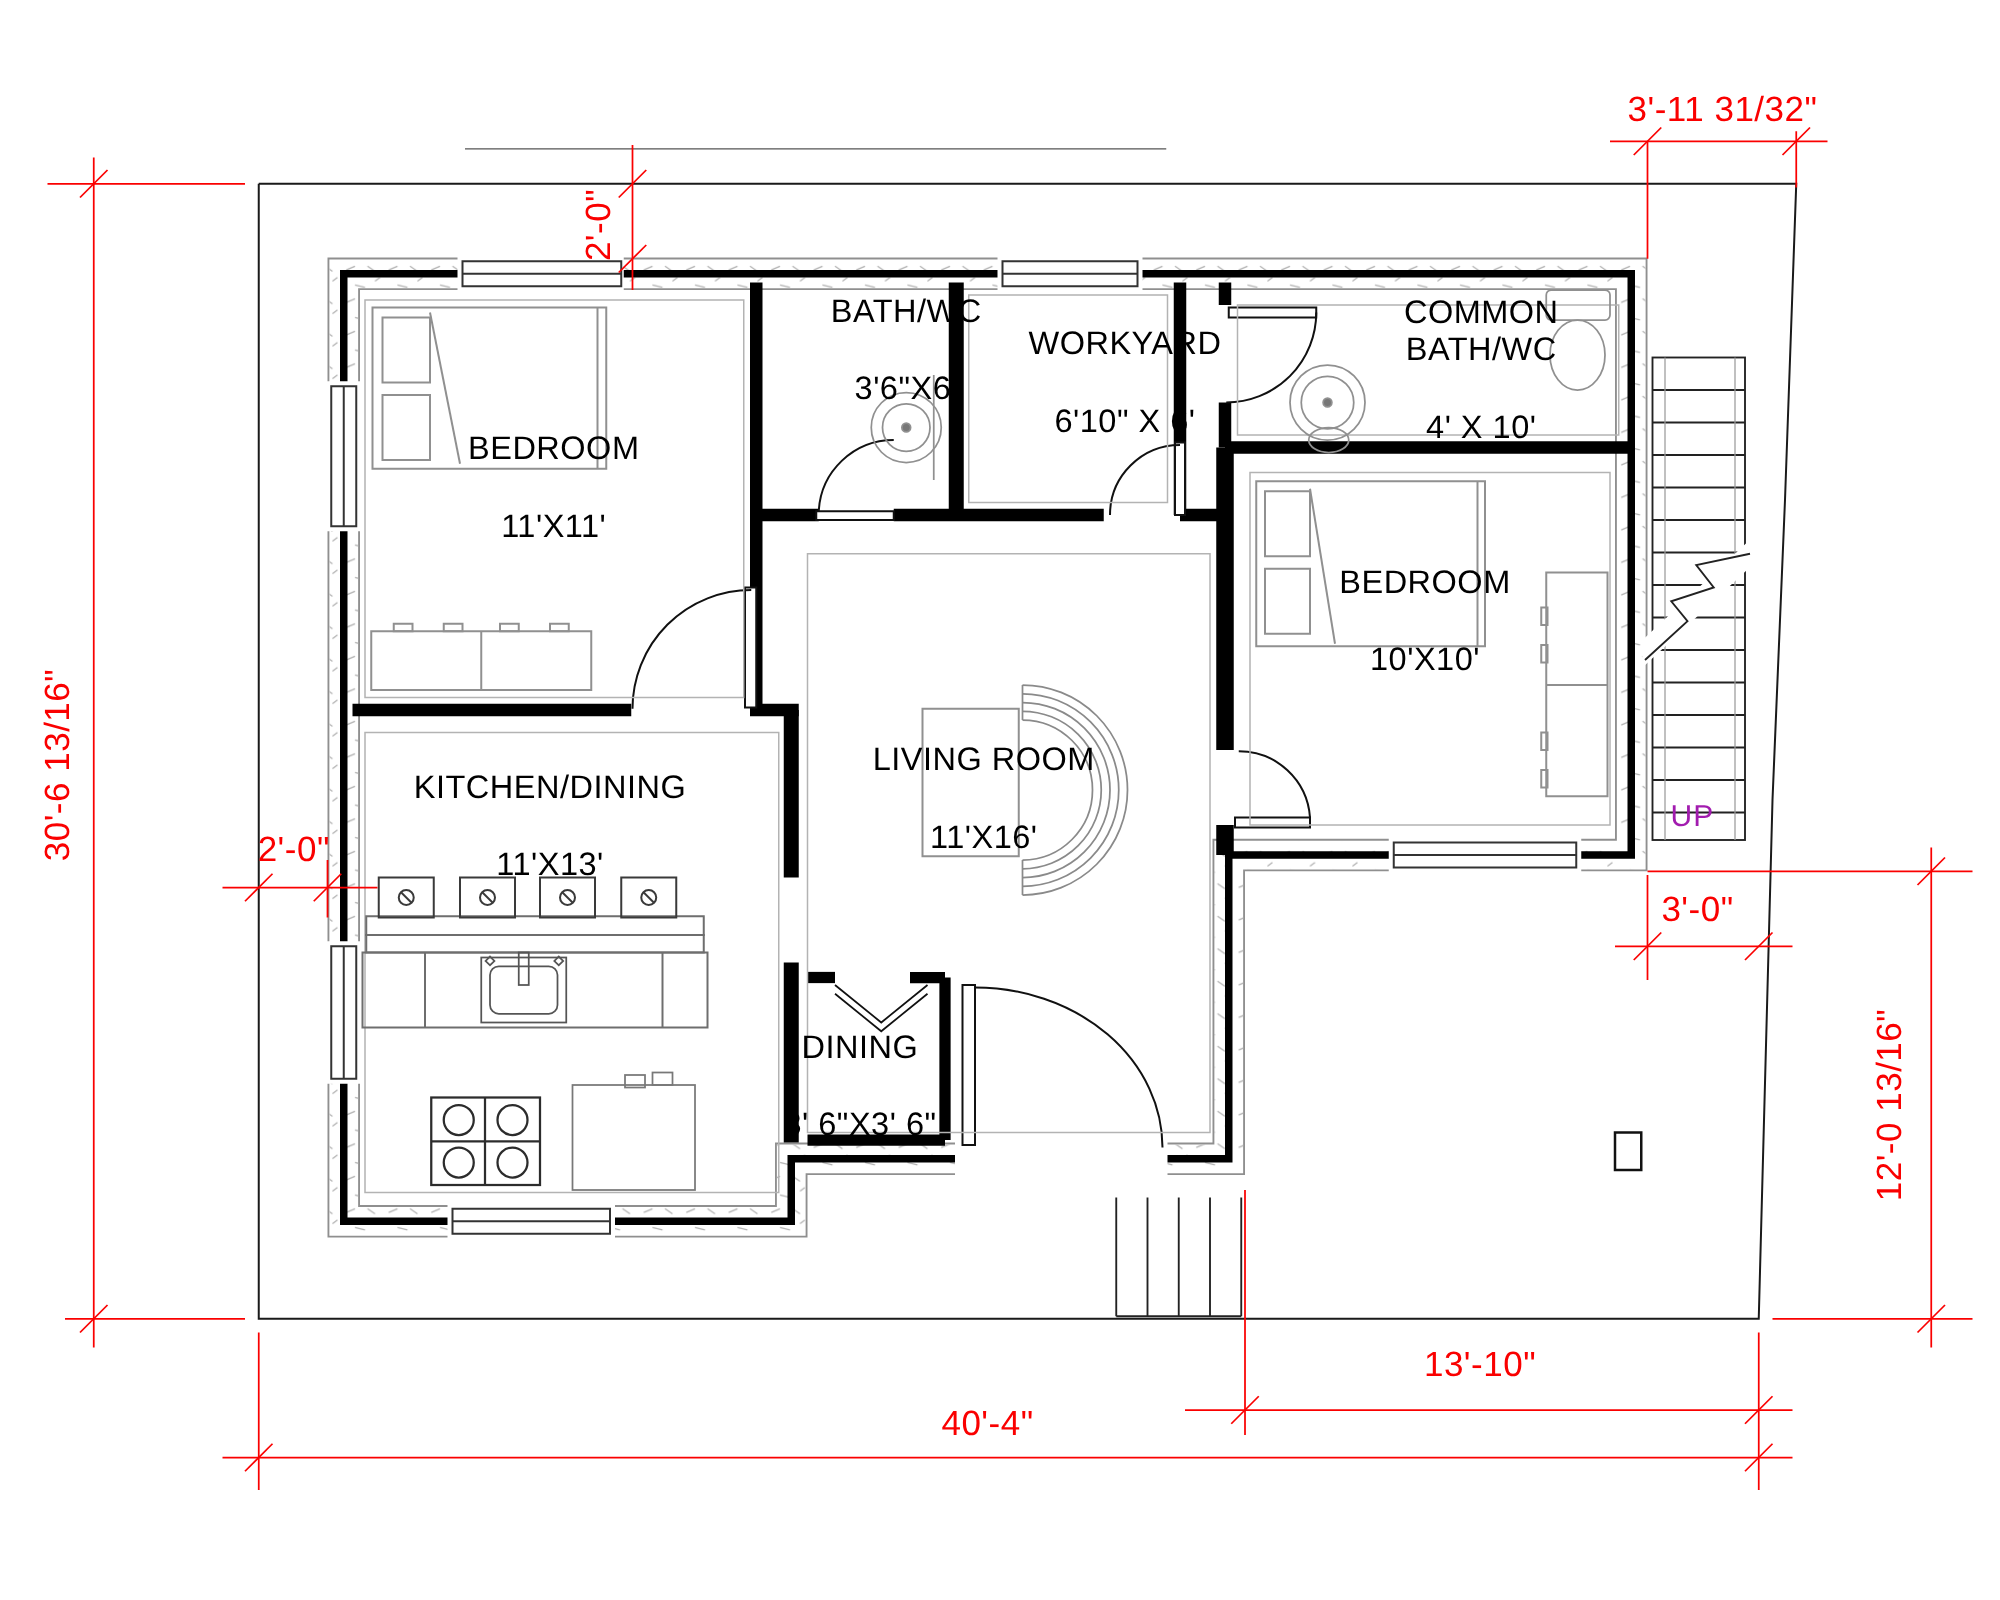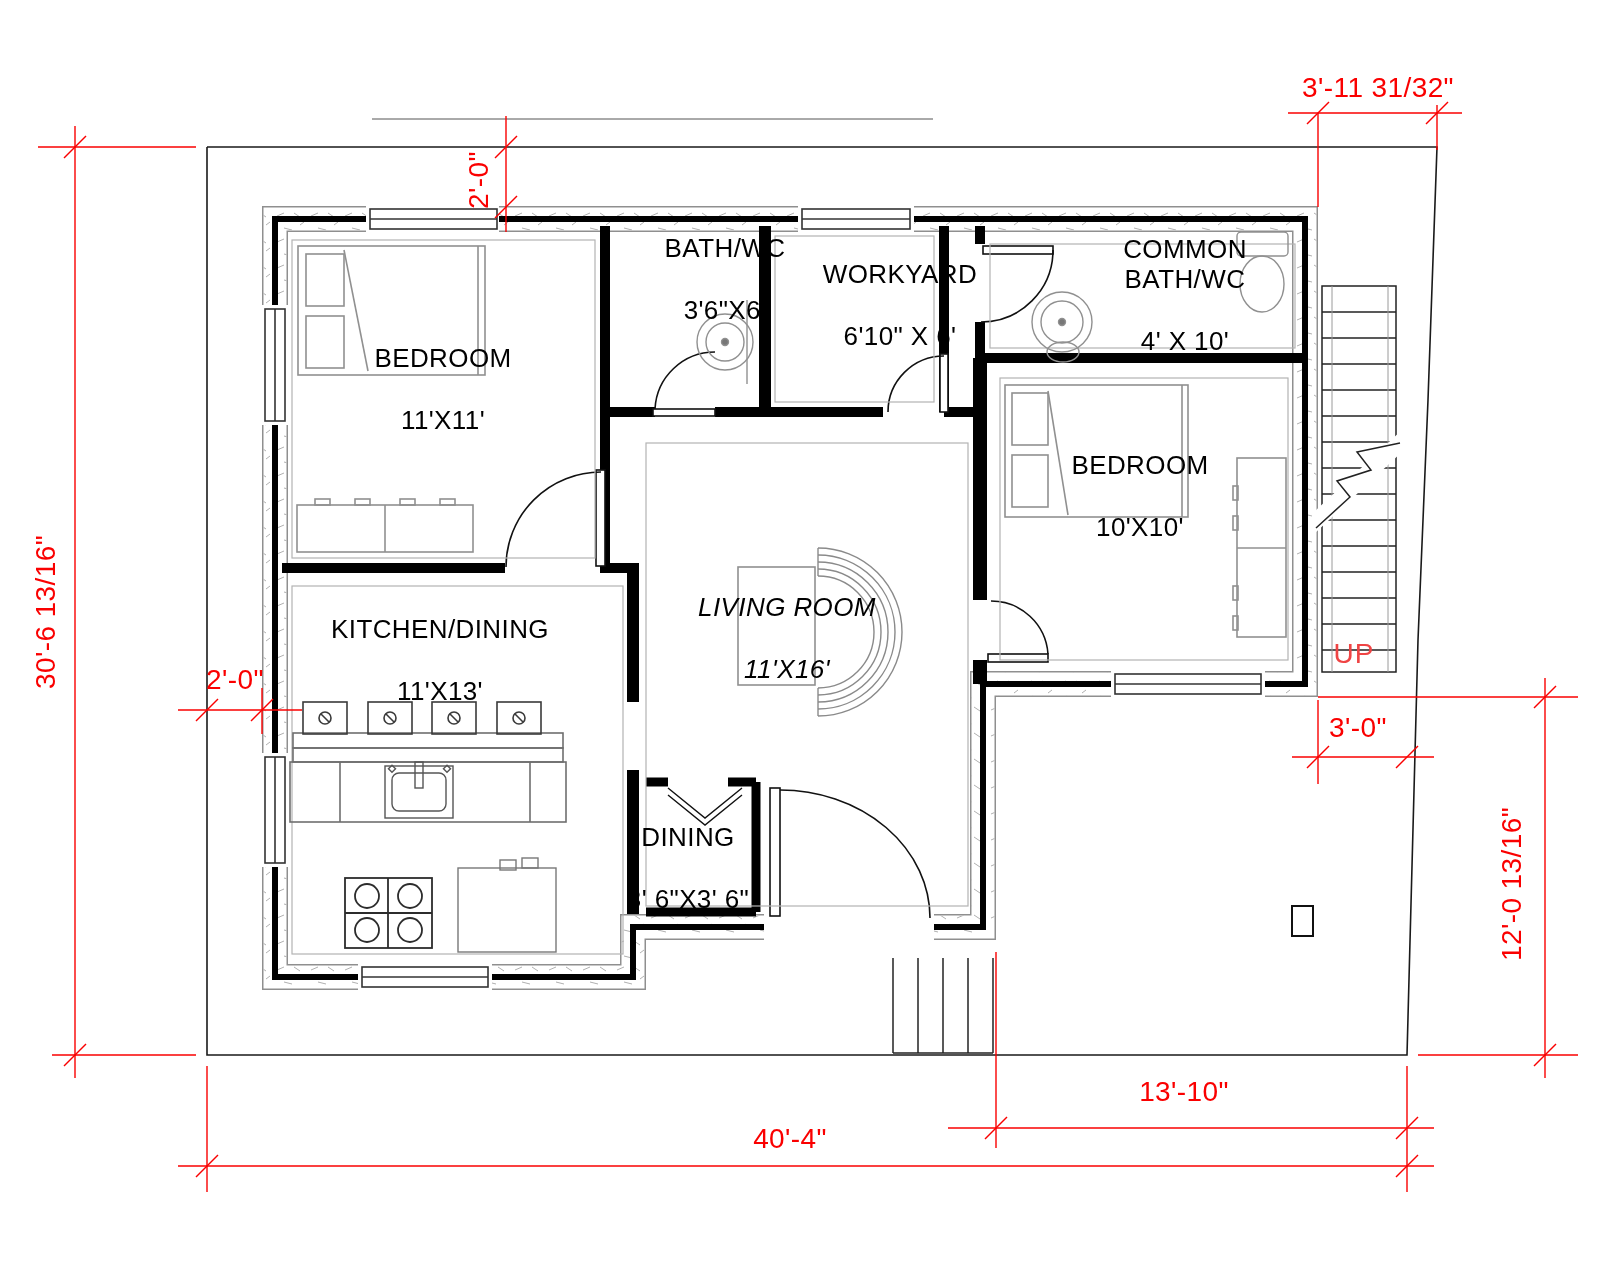--- a/index.html
+++ b/index.html
@@ -5,21 +5,21 @@
   html,body{margin:0;padding:0;background:#fff;}
   #stage{position:relative;width:1600px;height:1280px;background:#fff;overflow:hidden;
          font-family:"Liberation Sans", sans-serif;}
   #stage svg{position:absolute;left:0;top:0;}
   .lbl{position:absolute;transform:translate(-50%,-50%);text-align:center;color:#000;
        font-size:26px;line-height:1.15;letter-spacing:.4px;white-space:pre-line;}
   .lbl .size{margin-top:2px;}
   .dim{position:absolute;transform:translate(-50%,-50%);color:#fa0000;font-size:28px;
        white-space:nowrap;letter-spacing:.4px;}
   .dim.rot{transform:translate(-50%,-50%) rotate(-90deg);}
-  .up{position:absolute;transform:translate(-50%,-50%);color:#ef4444;font-size:28px;letter-spacing:1px;}
+  .up{position:absolute;transform:translate(-50%,-50%);color:#a21caf;font-size:24px;letter-spacing:1px;}
   .wrap{width:150px;}
 </style>
 </head>
 <body>
 
 <div id="stage">
 
 <svg width="1600" height="1280" viewBox="0 0 1600 1280">
   <defs>
     <pattern id="spk" width="34" height="26" patternUnits="userSpaceOnUse">
@@ -321,21 +321,21 @@
   <div class="size">4' X 10'</div>
 </div>
 <div class="lbl" style="left:1140px;top:497px;">
   <div>BEDROOM</div>
   <div class="size">10'X10'</div>
 </div>
 <div class="lbl" style="left:440px;top:661px;">
   <div>KITCHEN/DINING</div>
   <div class="size">11'X13'</div>
 </div>
-<div class="lbl" style="left:787px;top:639px;font-style:italic;">
+<div class="lbl" style="left:787px;top:639px;">
   <div>LIVING ROOM</div>
   <div class="size">11'X16'</div>
 </div>
 <div class="lbl" style="left:688px;top:869px;">
   <div>DINING</div>
   <div class="size">3' 6"X3' 6"</div>
 </div>
 
 <div class="dim" style="left:1378px;top:88px;">3'-11 31/32"</div>
 <div class="dim rot" style="left:479px;top:180px;">2'-0"</div>

